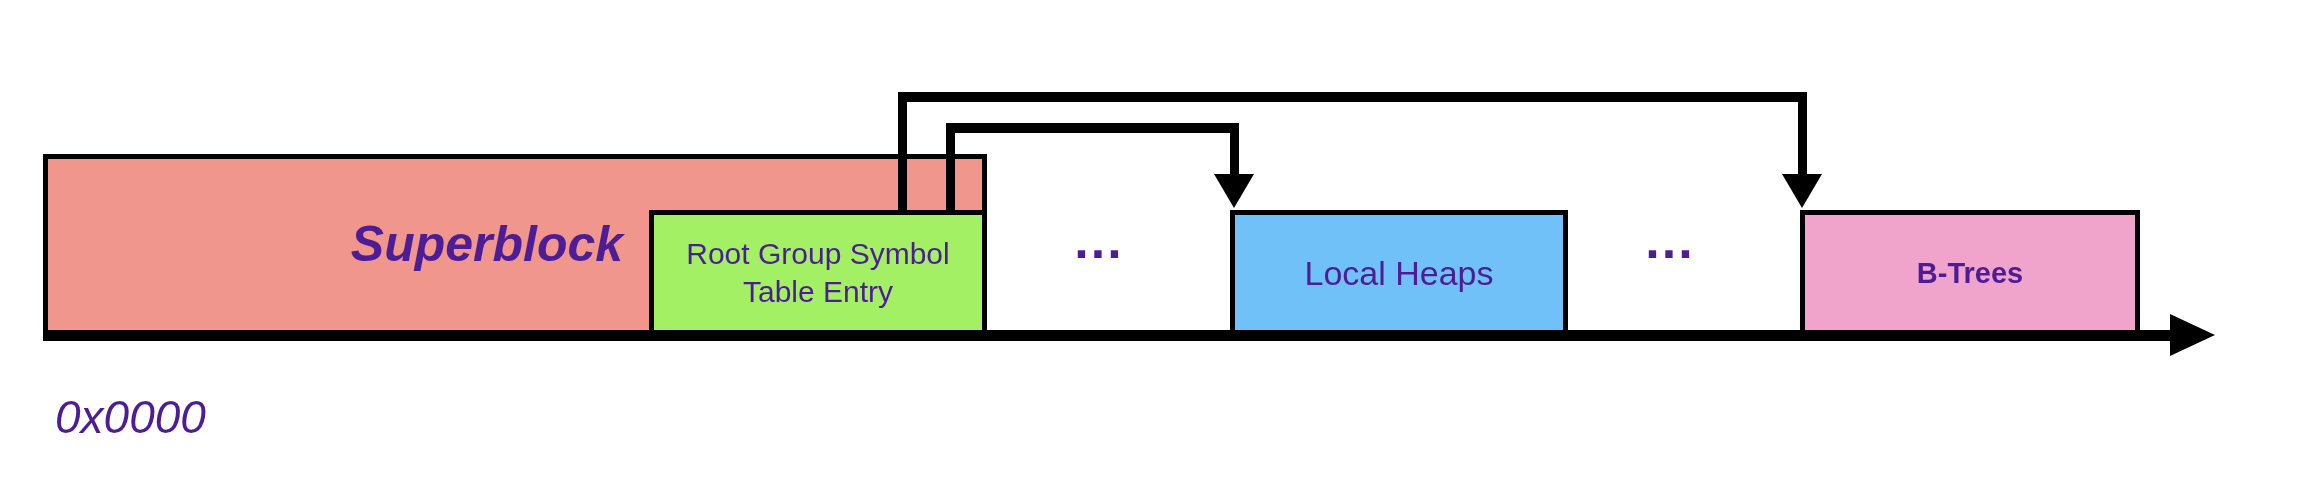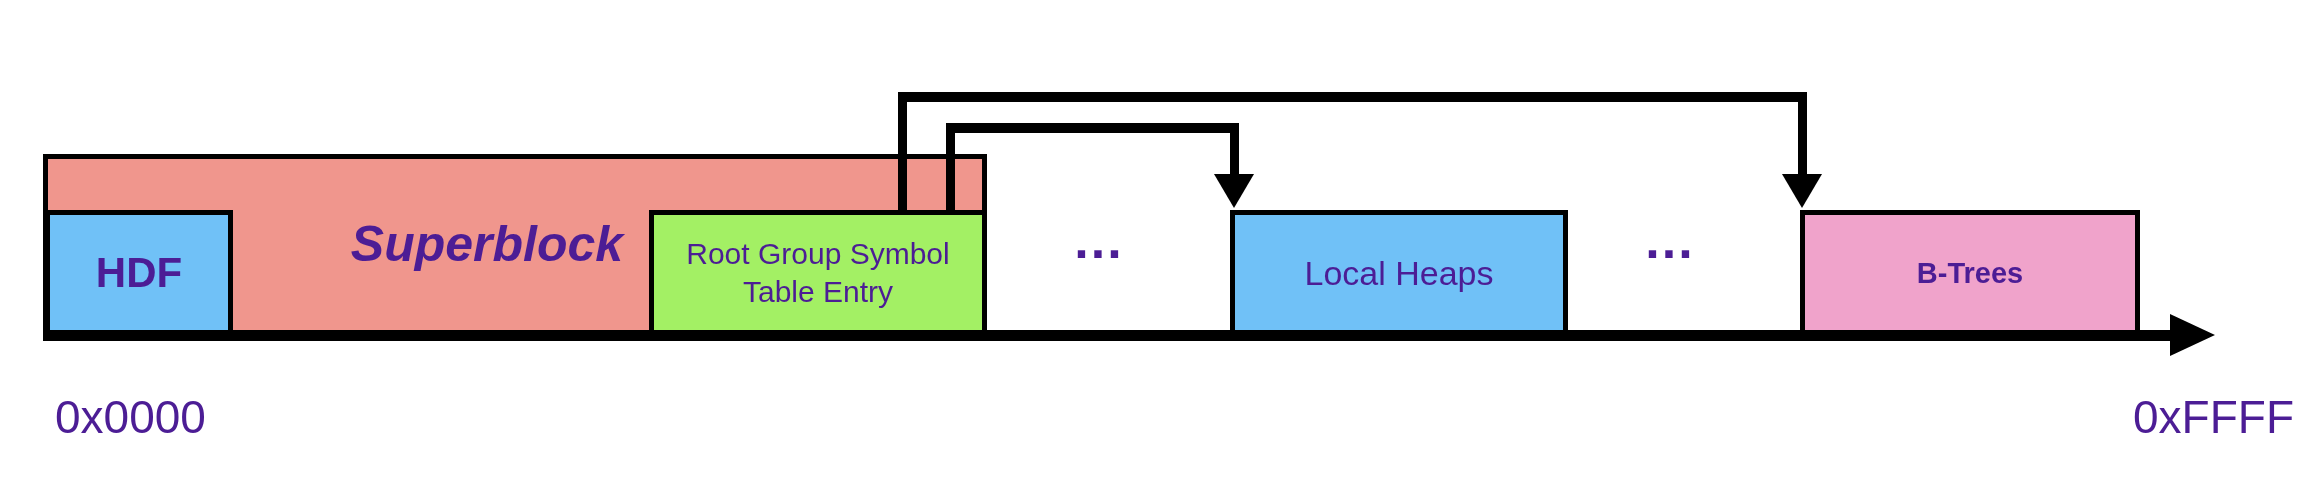--- a/index.html
+++ b/index.html
@@ -70,20 +70,21 @@
     width: 0; height: 0;
     border-top: 21px solid transparent;
     border-bottom: 21px solid transparent;
     border-left: 45px solid #000;
     z-index: 4;
   }
   .axis-label {
     position: absolute;
     top: 380px;
     font-size: 46px;
+    font-style: italic;
     font-weight: 500;
     line-height: 50px;
     z-index: 1;
     white-space: nowrap;
   }
   .axis-label-start { left: 55px; }
   .axis-label-end   { left: 2133px; }
   
   .aseg { position: absolute; background: #000; z-index: 2; }
   .stem-1  { left: 898px;  top: 80px;  width: 9px;   height: 123px; }
@@ -114,23 +115,20 @@
   <div class="aseg stem-1"></div>
   <div class="aseg hline-1"></div>
   <div class="aseg vline-1"></div>
   <div class="ahead ahead-b-trees"></div>
 
   <div class="aseg stem-2"></div>
   <div class="aseg hline-2"></div>
   <div class="aseg vline-2"></div>
   <div class="ahead ahead-local-heaps"></div>
 
-  <div class="block hdf" style="background-color: rgb(112, 193, 247);">
-    <span>HDF</span>
-  </div>
 
   <div class="block root-group" style="background-color: rgb(163, 240, 100);">
     <span>Root Group Symbol Table Entry</span>
   </div>
 
   <div class="ellipsis ellipsis-1">...</div>
 
   <div class="block local-heaps" style="background-color: rgb(112, 193, 247);">
     <span>Local Heaps</span>
   </div>
@@ -139,15 +137,14 @@
 
   <div class="block b-trees" style="background-color: rgb(240, 163, 203);">
     <span>B-Trees</span>
   </div>
 
   <div class="axis-line"></div>
   <div class="axis-arrowhead"></div>
 
   <div class="axis-label axis-label-start">0x0000</div>
 
-  <div class="axis-label axis-label-end">0xFFFF</div>
 
 </div>
 
 </body></html>

